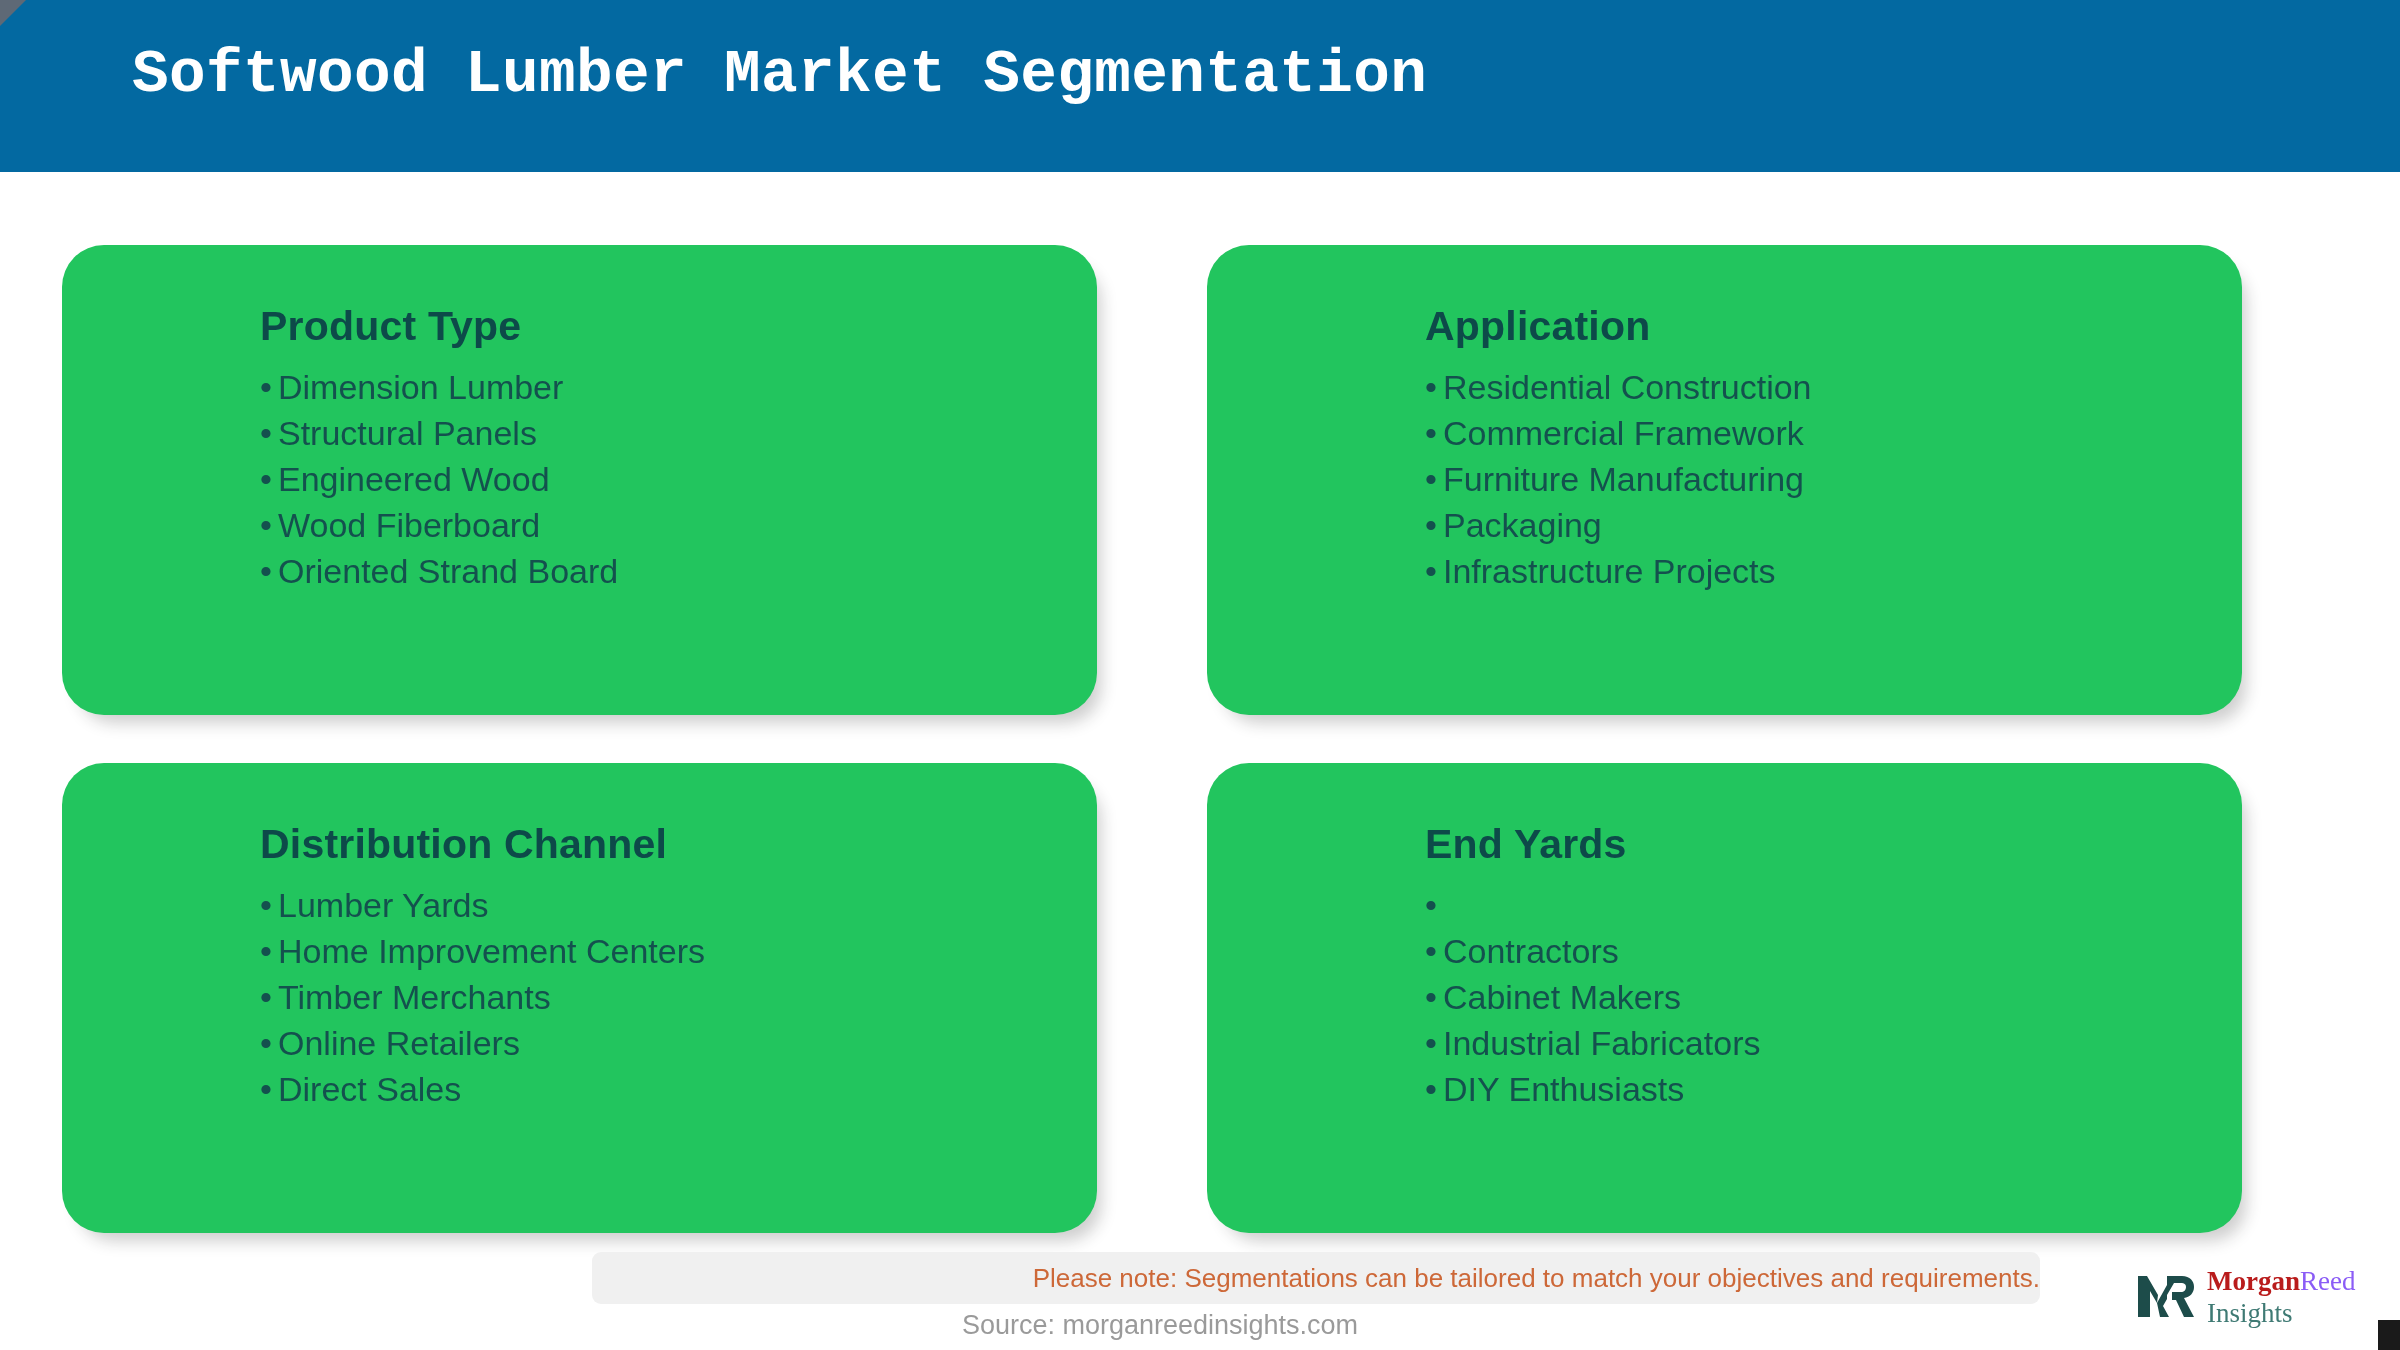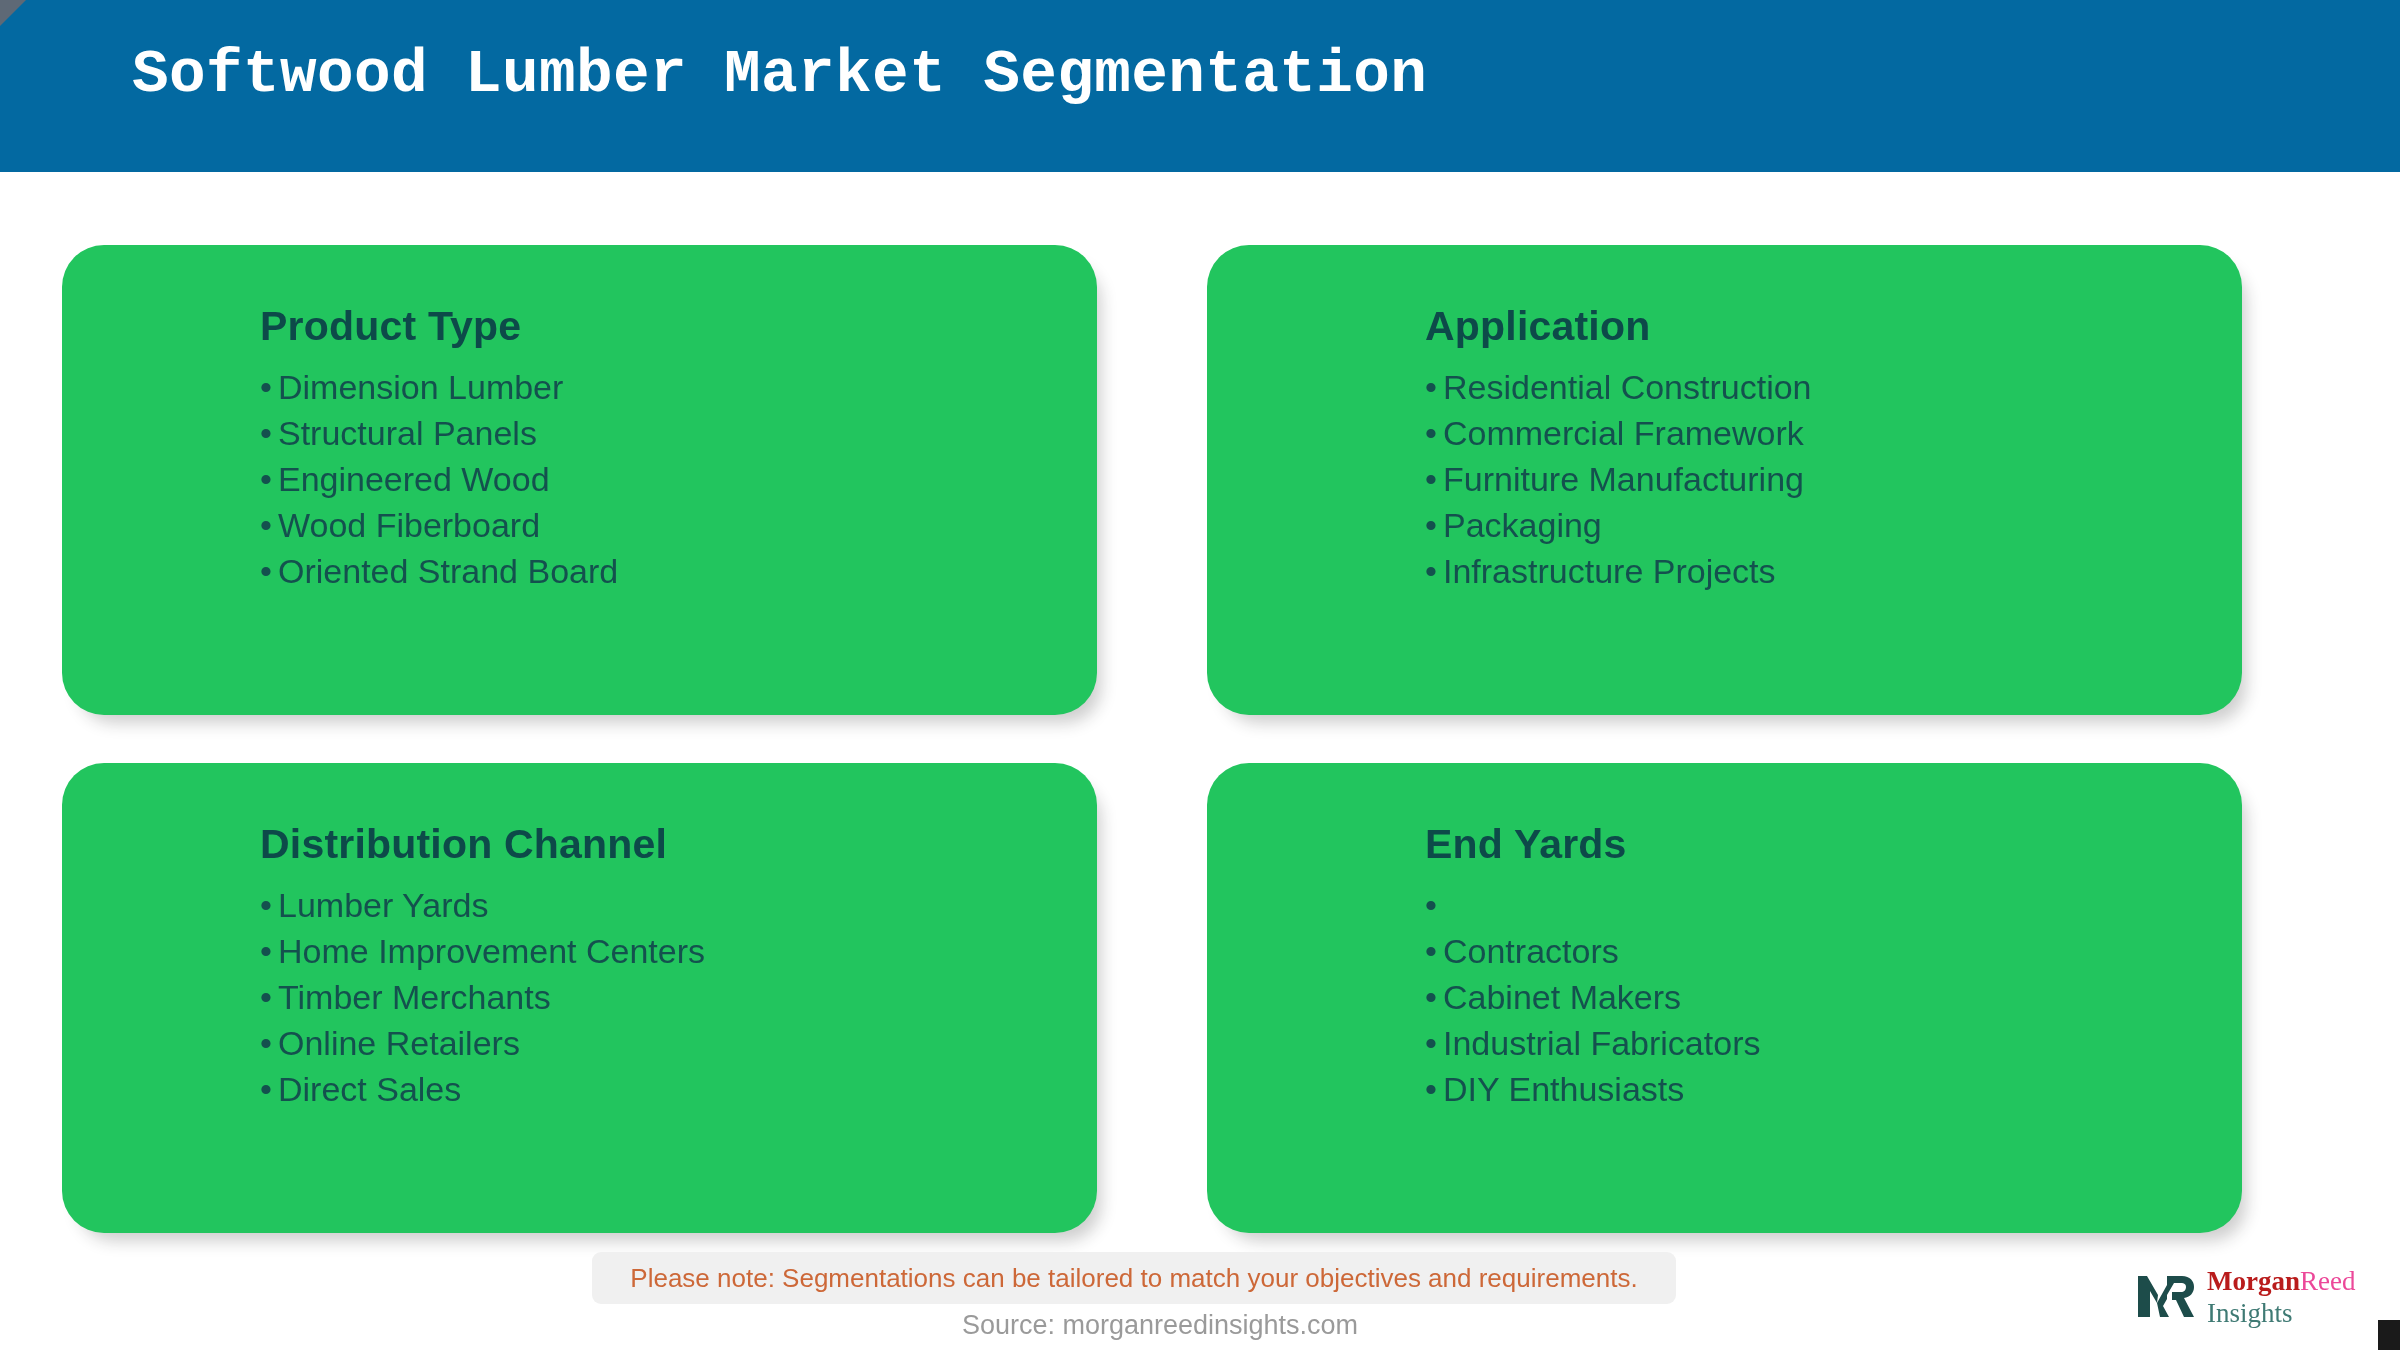--- a/index.html
+++ b/index.html
@@ -109,27 +109,27 @@
     font-size: 34px;
     line-height: 46px;
     flex: 0 0 auto;
   }
 
   
   .note-box {
     position: absolute;
     left: 592px;
     top: 1252px;
-    width: 1084px;
+    width: 1448px;
     height: 52px;
     background: #f0f0f0;
     border-radius: 9px;
     display: flex;
     align-items: center;
-    justify-content: center;
+    justify-content: flex-end;
   }
 
   .note-text {
     font-size: 26px;
     color: #cd6838;
     white-space: nowrap;
   }
 
   .source-text {
     position: absolute;
@@ -158,21 +158,21 @@
     flex-direction: column;
     line-height: 1;
     font-family: "Liberation Serif", serif;
   }
 
   .logo-line1 {
     font-size: 27px;
     white-space: nowrap;
   }
   .logo-morgan { font-weight: 700; color: #b91c1c; }
-  .logo-reed   { font-weight: 400; color: #ec4899; margin-top: 23px; }
+  .logo-reed   { font-weight: 400; color: #8b5cf6; margin-top: 23px; }
 
   .logo-line2 {
     font-size: 27px;
     font-weight: 400;
     color: #3f7a74;
     margin-top: 5px;
   }
 
   .corner-artifact-br {
     position: absolute;

